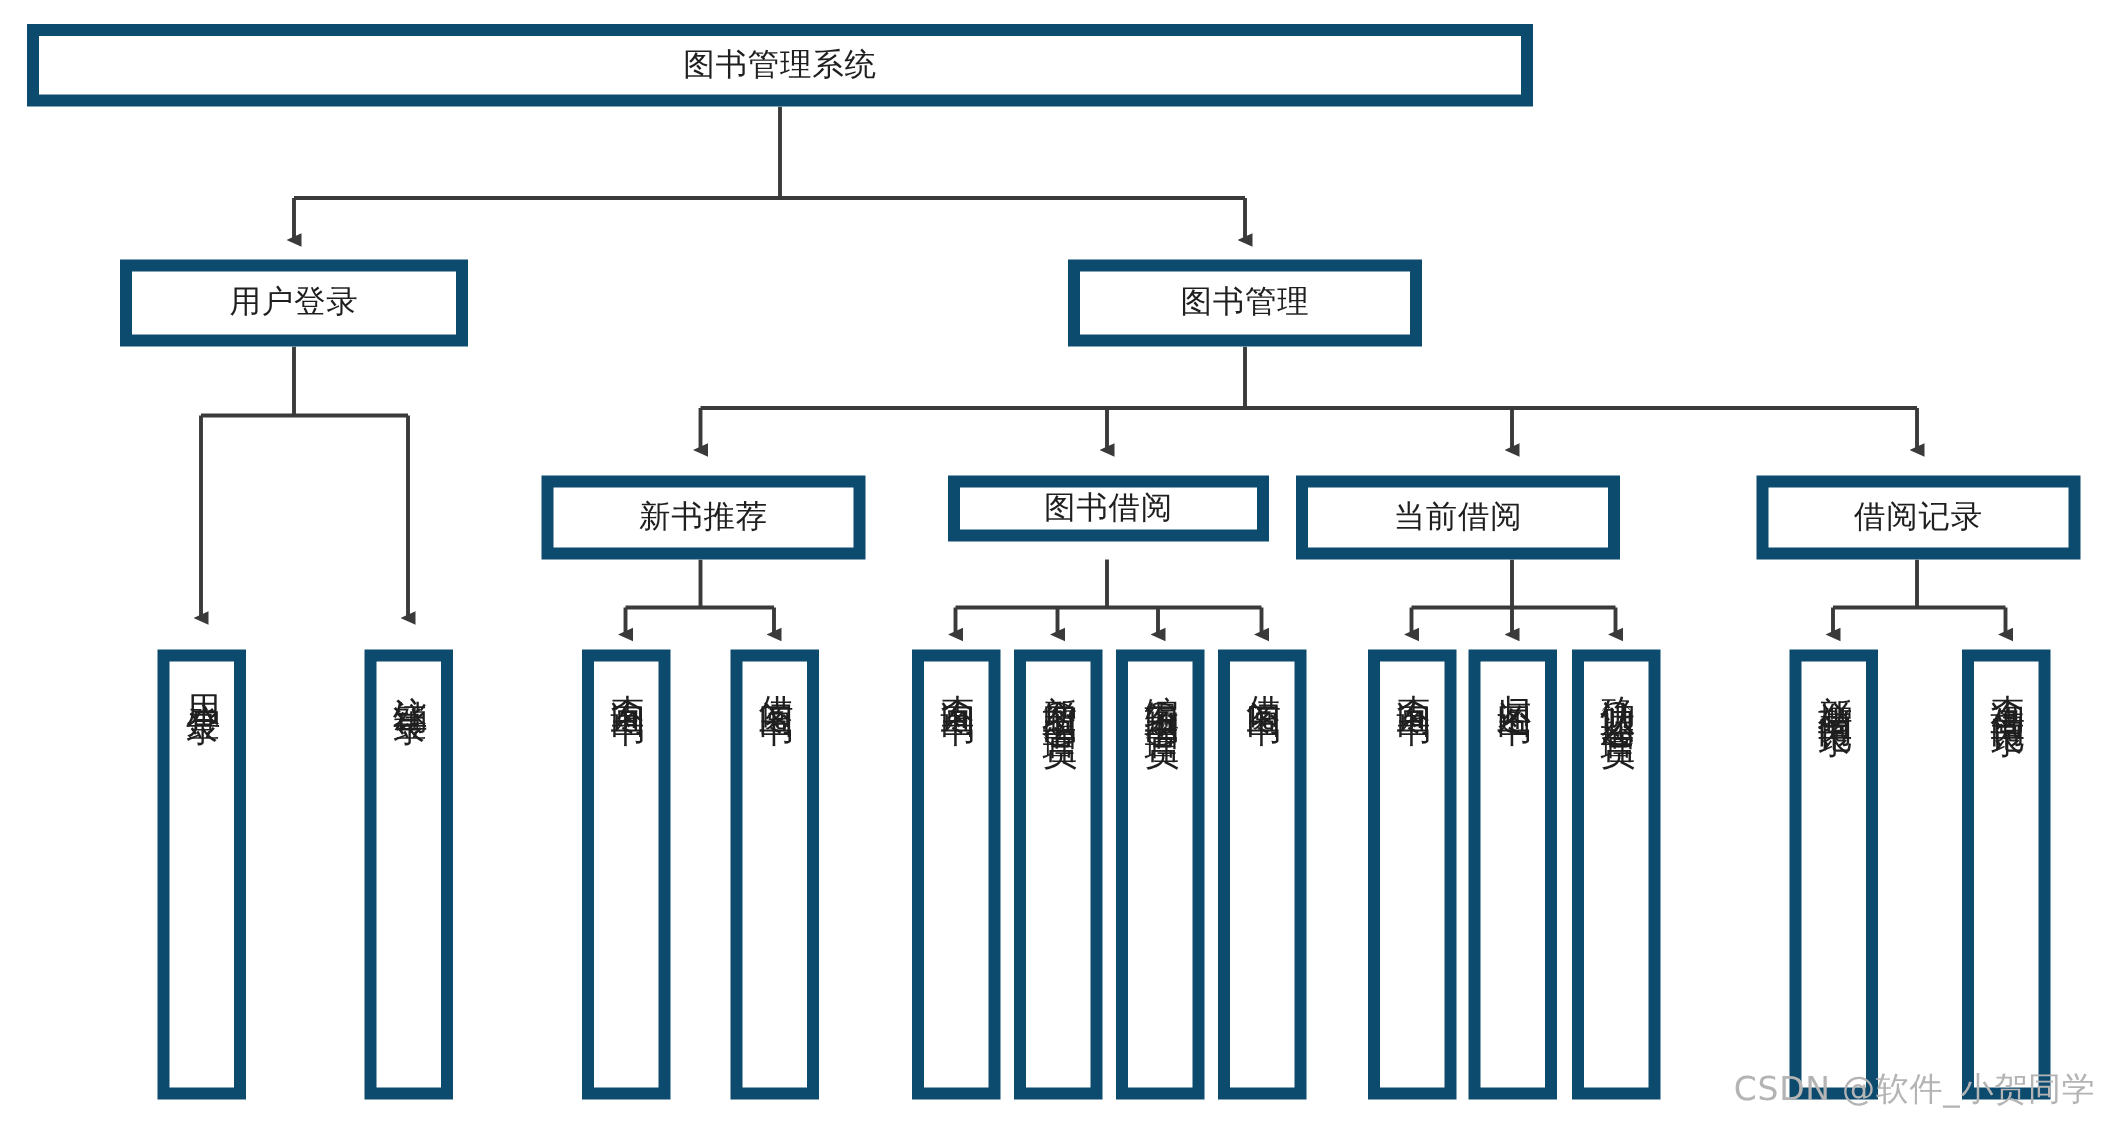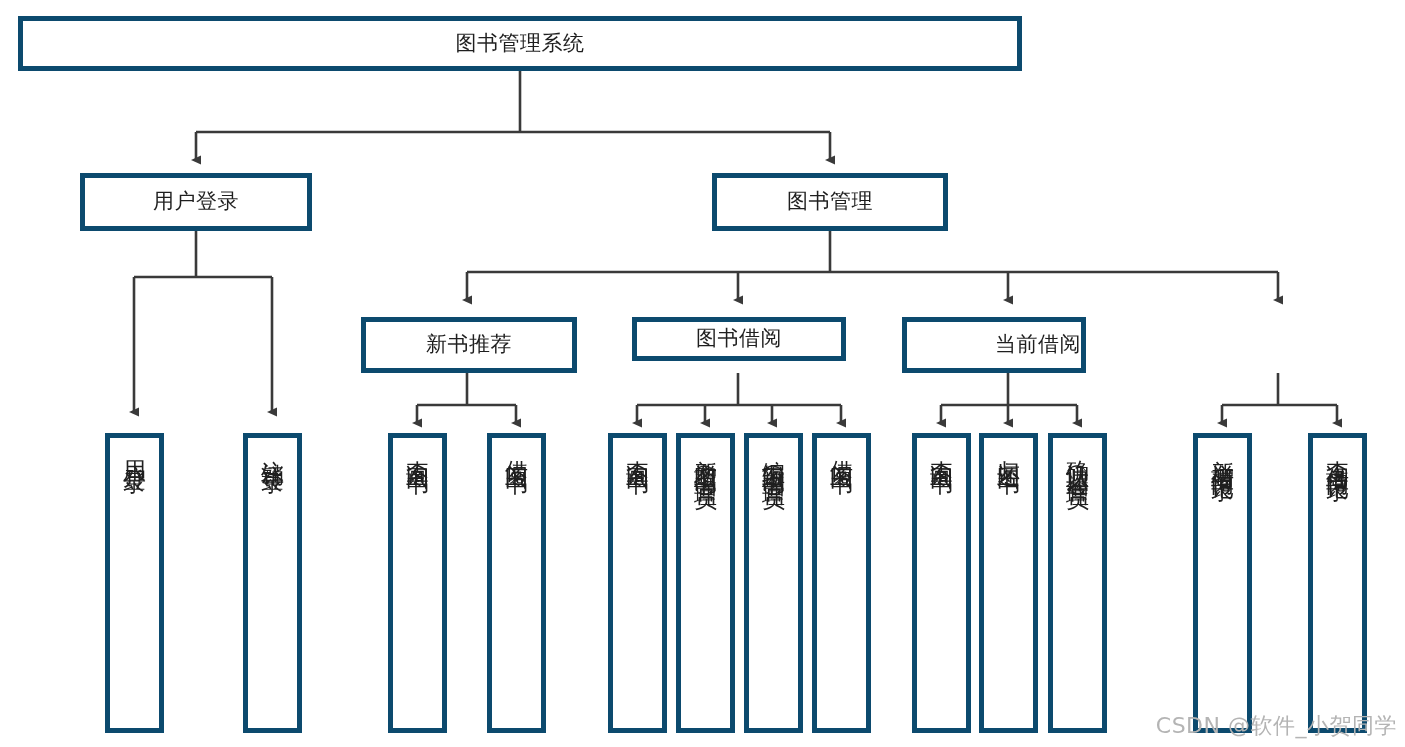--- a/index.html
+++ b/index.html
@@ -22,21 +22,21 @@
     left: 0;
     top: 0;
     width: 1405px;
     height: 747px;
     pointer-events: none;
   }
   .node {
     position: absolute;
     box-sizing: border-box;
     background: #ffffff;
-    border: 5px solid #0c4a6e;
+    border: 8px solid #0c4a6e;
     display: flex;
     align-items: center;
     justify-content: center;
     color: #222222;
   }
   .node .label {
     font-size: 21px;
     line-height: 1.12;
     letter-spacing: 0.5px;
     white-space: nowrap;
@@ -131,22 +131,25 @@
   <div class="node" style="left:361px; top:317px; width:216px; height:56px;">
     <span class="label">新书推荐</span>
   </div>
 
   <div class="node" style="left:712px; top:173px; width:236px; height:58px;">
     <span class="label">图书管理</span>
   </div>
   <div class="node" style="left:632px; top:317px; width:214px; height:44px;">
     <span class="label">图书借阅</span>
   </div>
-  <div class="node" style="left:902px; top:317px; width:184px; height:56px;justify-content:flex-end;">
+  <div class="node" style="left:864px; top:317px; width:216px; height:56px;">
     <span class="label">当前借阅</span>
+  </div>
+  <div class="node" style="left:1171px; top:317px; width:216px; height:56px;">
+    <span class="label">借阅记录</span>
   </div>
 
   <div class="node vertical" style="left:105px; top:433px; width:59px; height:300px;">
     <span class="label">用户登录</span>
   </div>
   <div class="node vertical" style="left:243px; top:433px; width:59px; height:300px;">
     <span class="label">注销登录</span>
   </div>
 
   <div class="node vertical" style="left:388px; top:433px; width:59px; height:300px;">

